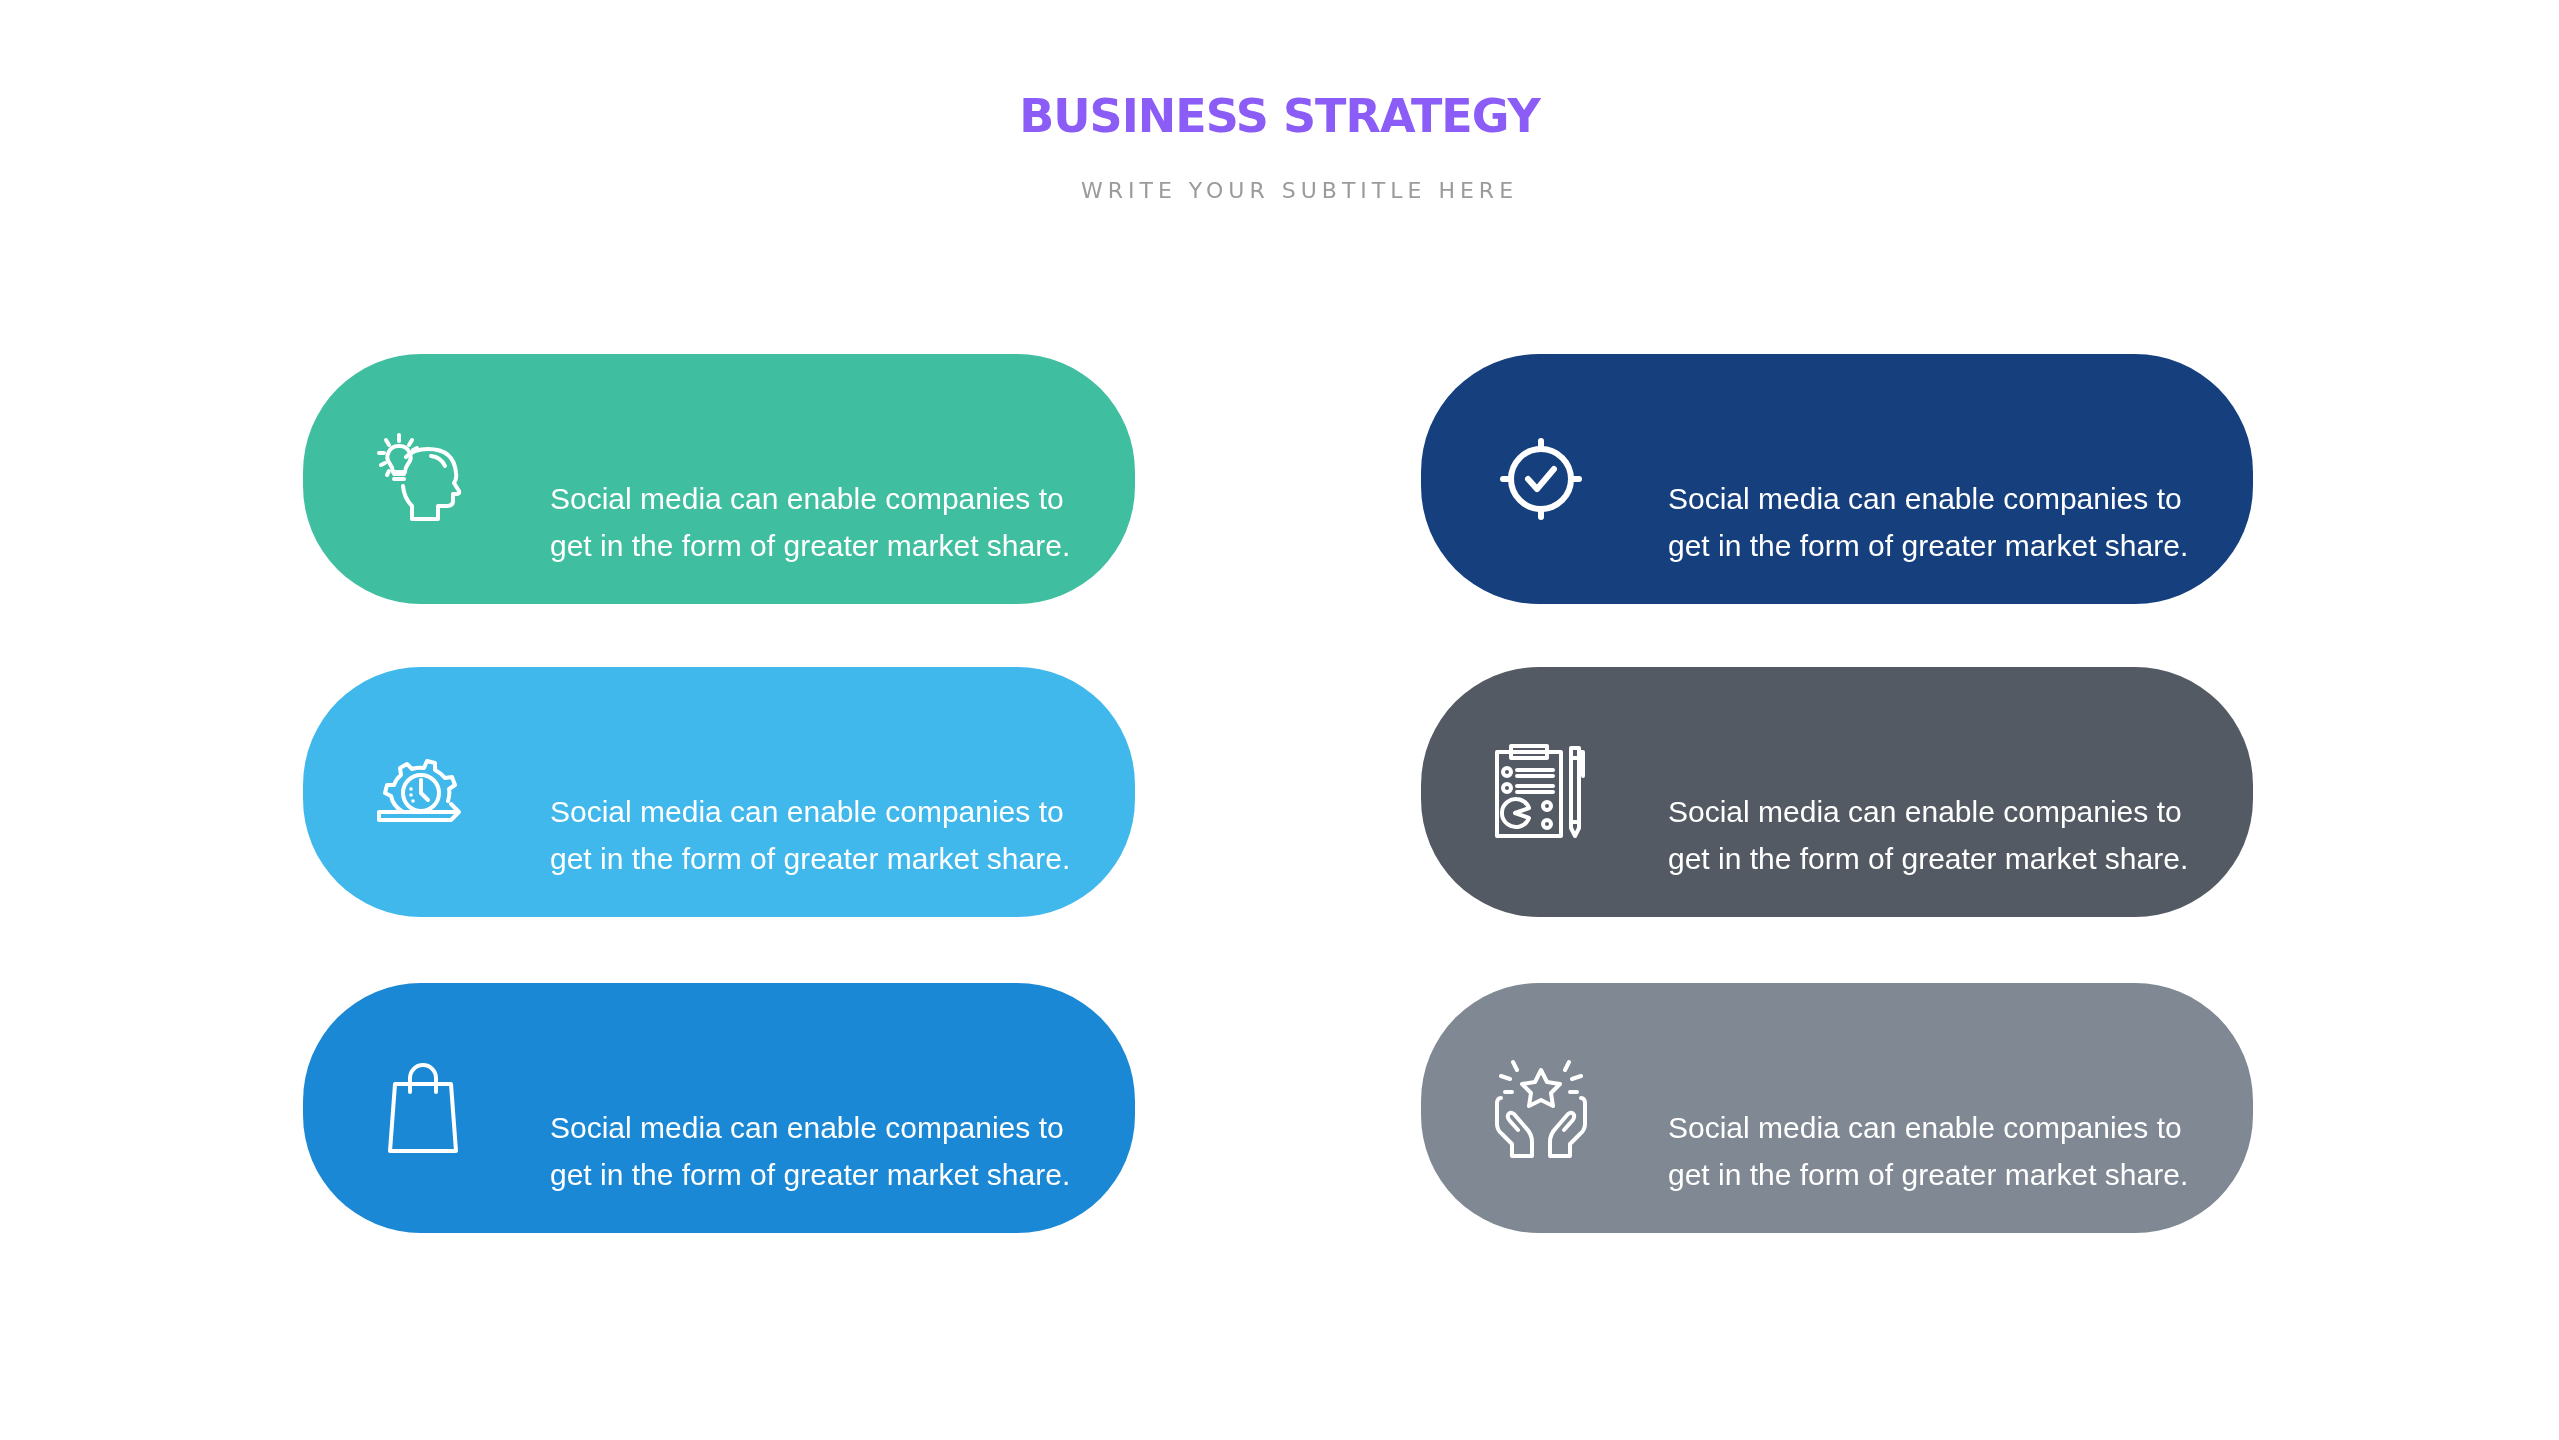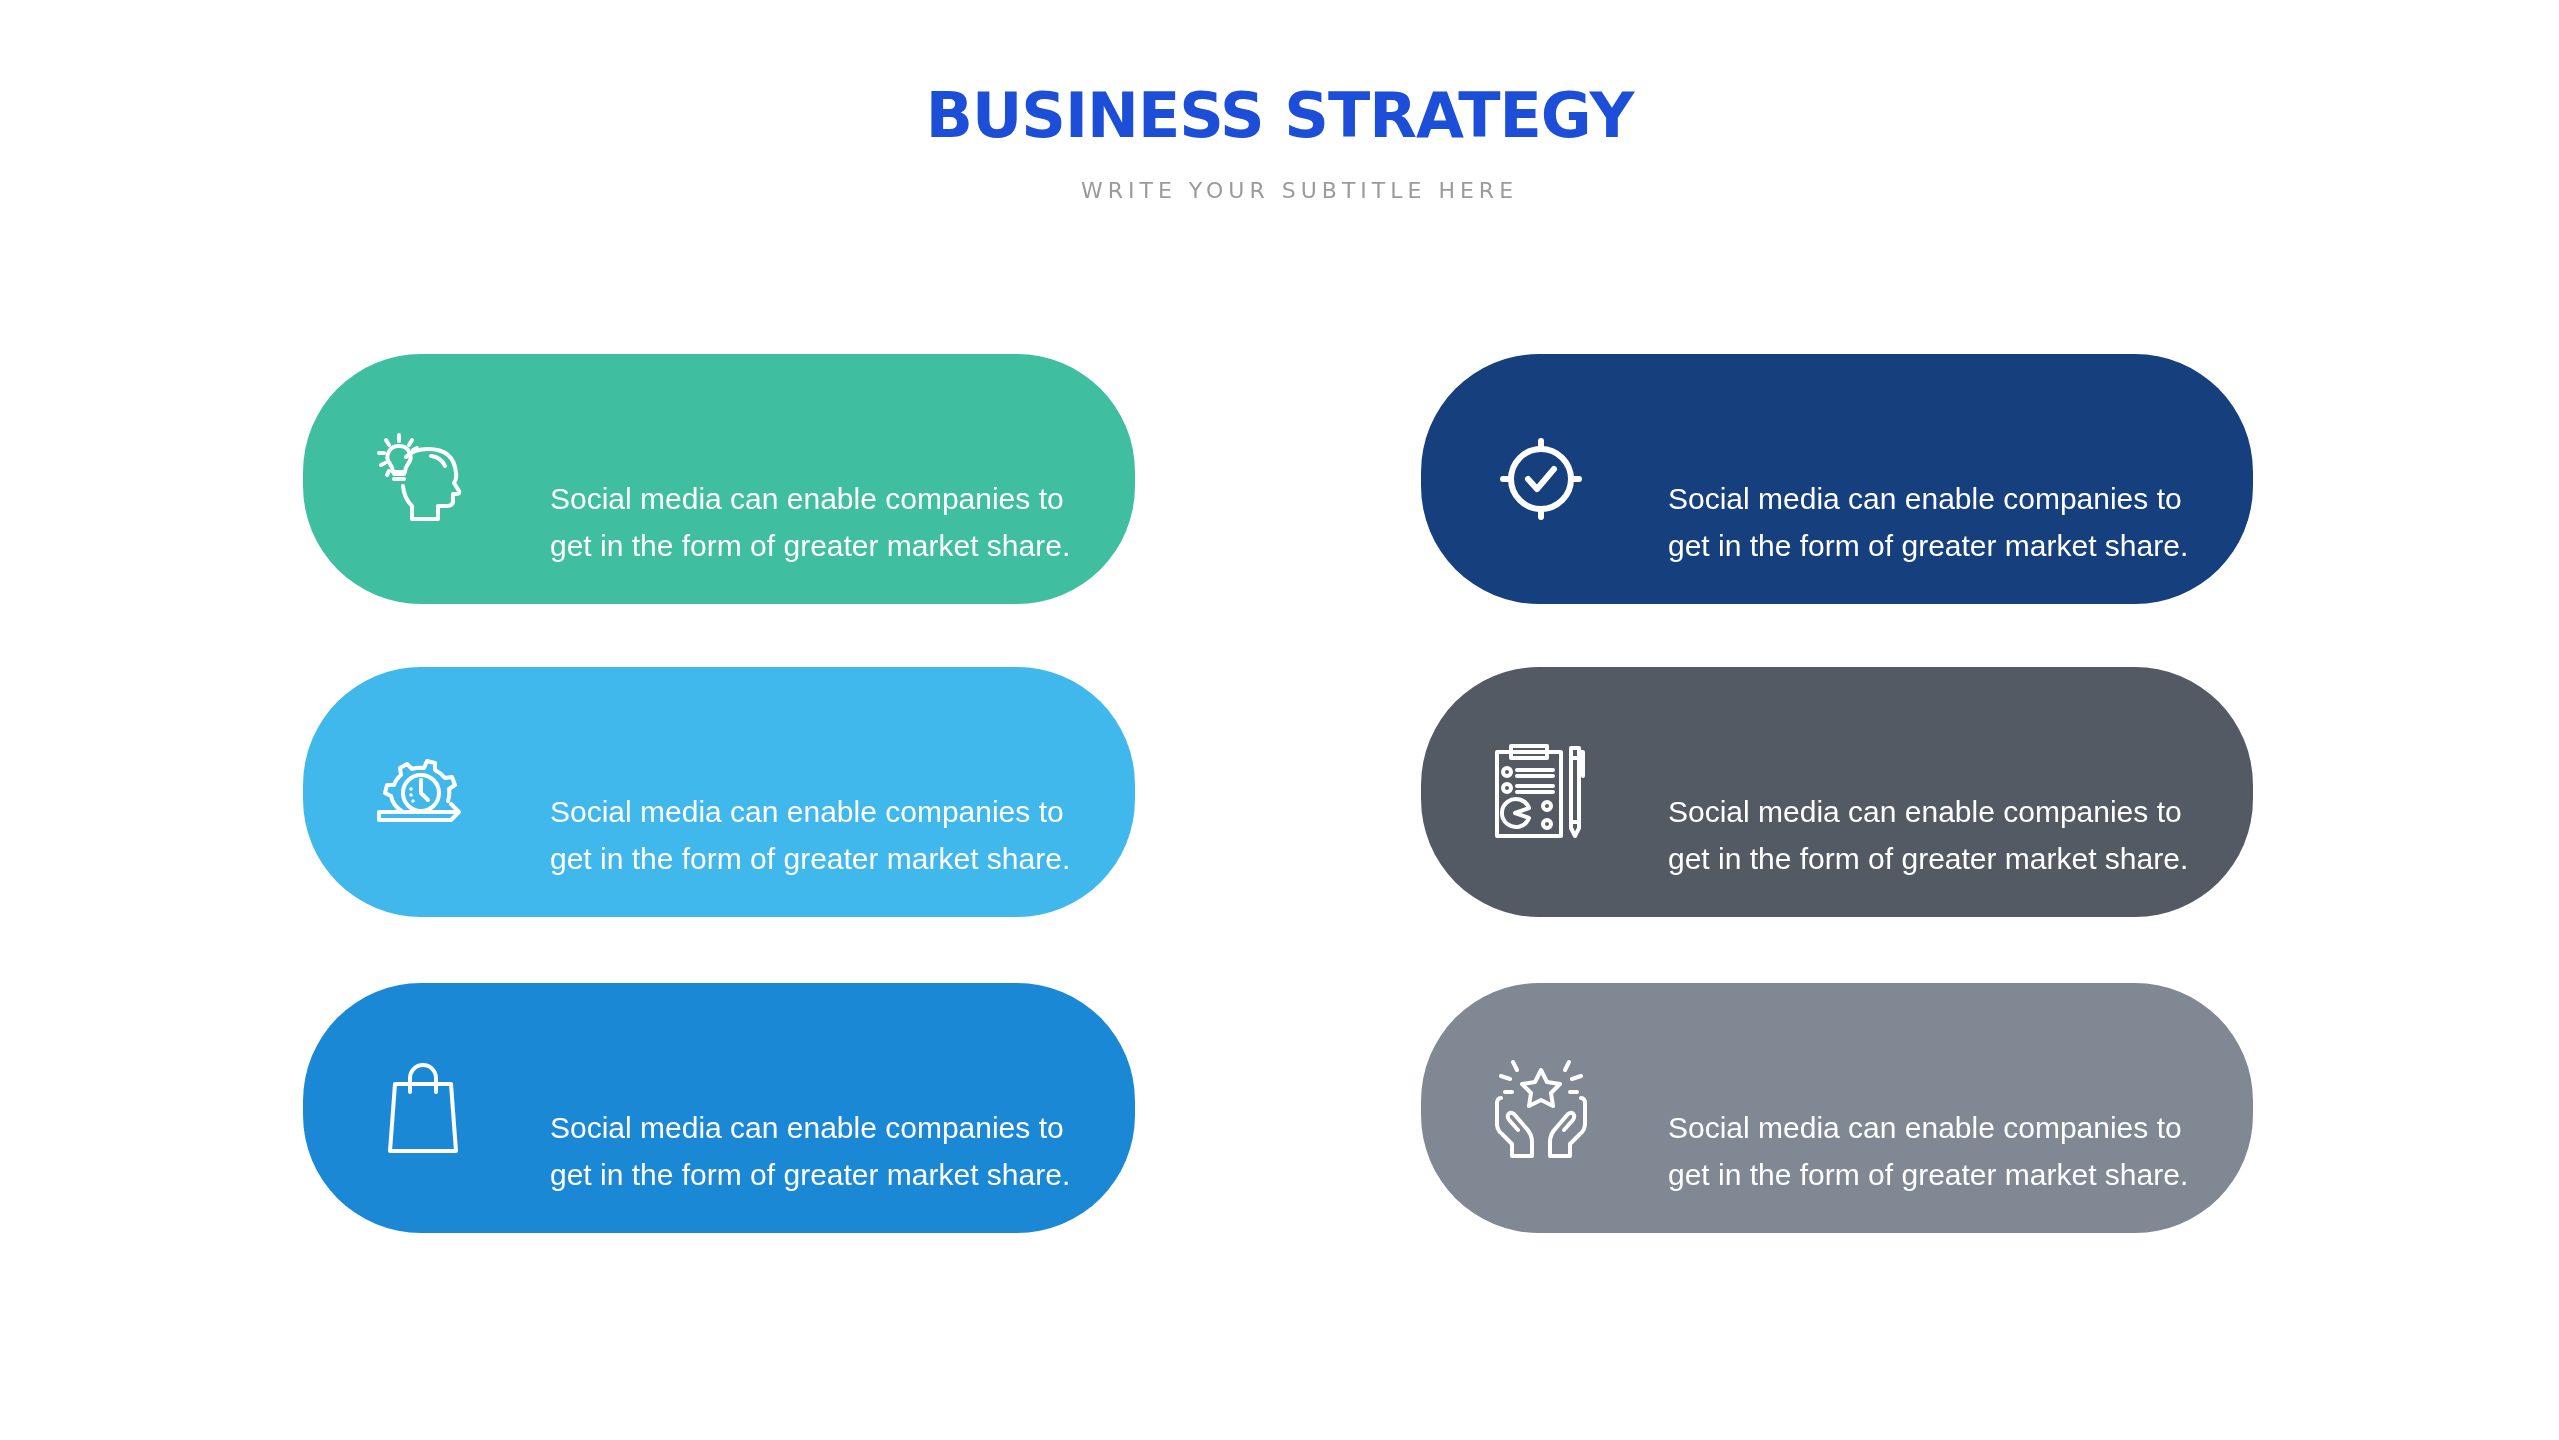--- a/index.html
+++ b/index.html
@@ -6,22 +6,22 @@
     body {
       width: 2559px; height: 1440px;
       background: #ffffff;
       position: relative; overflow: hidden;
       font-family: "Liberation Sans", sans-serif;
     }
     .title {
       position: absolute; left: 0; width: 2559px; top: 76px;
       text-align: center;
       font-family: "DejaVu Sans", sans-serif;
-      font-weight: bold; font-size: 62px; letter-spacing: -1px;
-      color: #1d4ed8; line-height: 80px;
+      font-weight: bold; font-size: 46px; letter-spacing: -1px;
+      color: #8b5cf6; line-height: 80px;
     }
     .subtitle {
       position: absolute; left: 0; width: 2559px; top: 176px;
       text-align: center;
       font-family: "DejaVu Sans", sans-serif;
       font-size: 22px; letter-spacing: 5px;
       color: #9b9b9b; line-height: 30px; margin-left: 20px;
     }
     .card {
       position: absolute; width: 832px; height: 250px;

